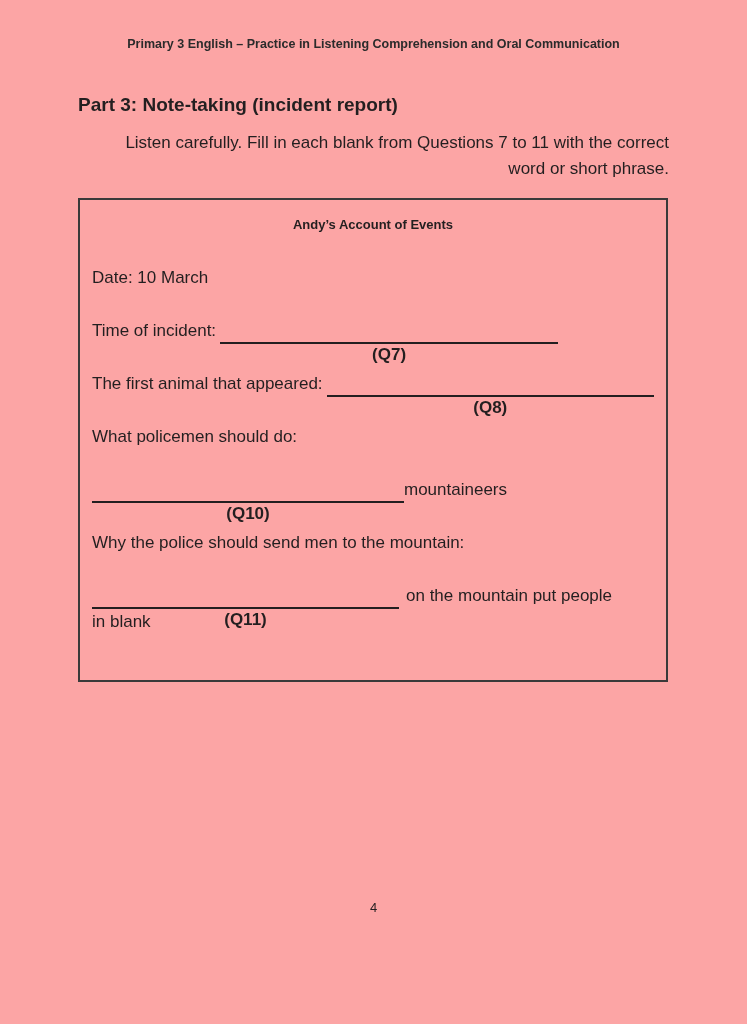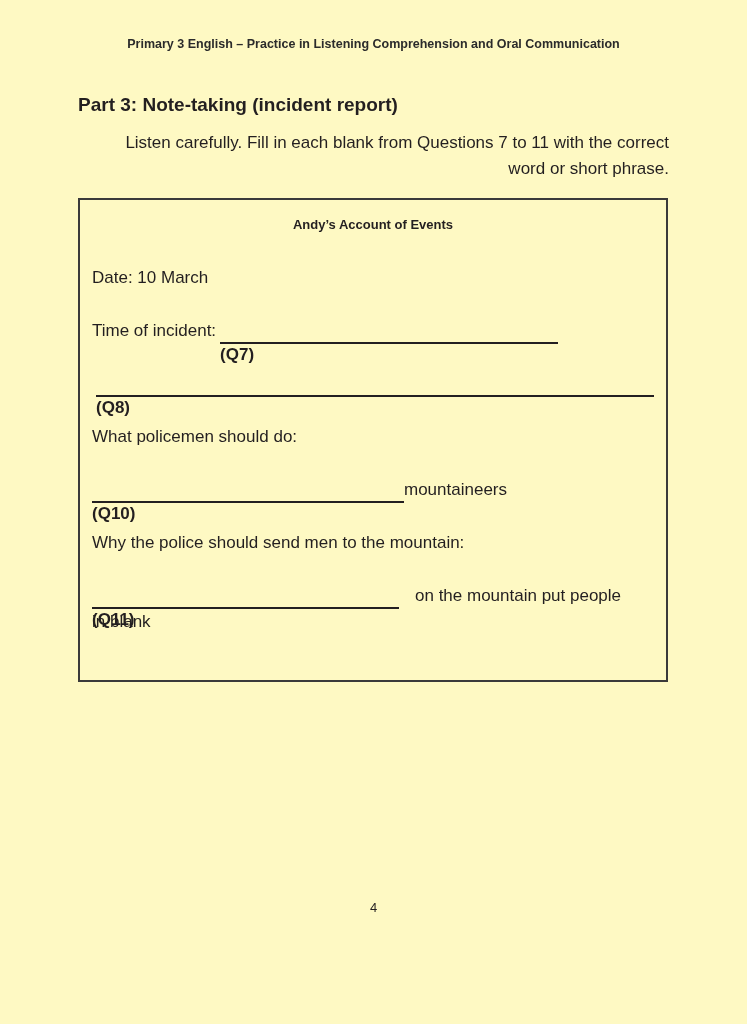--- a/index.html
+++ b/index.html
@@ -2,21 +2,21 @@
 <html><head>
 <meta charset="utf-8">
 <style>
   * { margin: 0; padding: 0; box-sizing: border-box; }
   html, body { background: #ffffff; }
   .page {
     position: relative;
     width: 747px;
     height: 1024px;
     margin: 0 auto;
-    background: #fef9c3;
+    background: #fca5a5;
     color: #231f20;
     font-family: "Liberation Sans", sans-serif;
     font-size: 17px;
     line-height: 26px;
     overflow: hidden;
   }
   .running-header {
     padding-top: 36px;
     text-align: center;
     font-size: 12.5px;
@@ -62,28 +62,28 @@
   .blank.grow { flex: 1 1 auto; }
   .blank.w-q7  { width: 338px; }
   .blank.w-q10 { width: 312px; margin-left: 0; }
   .blank.w-q11 { width: 307px; margin-left: 0; }
   .qtag {
     position: absolute;
     top: 100%;
     left: 0;
     width: 100%;
     margin-top: 1px;
-    text-align: left;
+    text-align: center;
     font-weight: 700;
     font-size: 17px;
     line-height: 24px;
     white-space: nowrap;
   }
   .suffix { white-space: nowrap; }
-  .suffix.spaced { margin-left: 16px; }
+  .suffix.spaced { margin-left: 7px; }
   .continuation { margin-top: 0; }
   .page-number {
     margin-top: 218px;
     text-align: center;
     font-size: 13px;
     line-height: 16px;
   }
 </style>
 </head>
 <body>
@@ -106,20 +106,21 @@
     <div class="row">Date: 10 March</div>
 
     <div class="row fill-row">
       <span class="fill-label">Time of incident:</span>
       <span class="blank w-q7">
         <span class="qtag">(Q7)</span>
       </span>
     </div>
 
     <div class="row fill-row">
+      <span class="fill-label">The first animal that appeared:</span>
       <span class="blank grow">
         <span class="qtag">(Q8)</span>
       </span>
     </div>
 
 
     <div class="row">What policemen should do:</div>
 
     <div class="row fill-row">
       <span class="blank w-q10">

